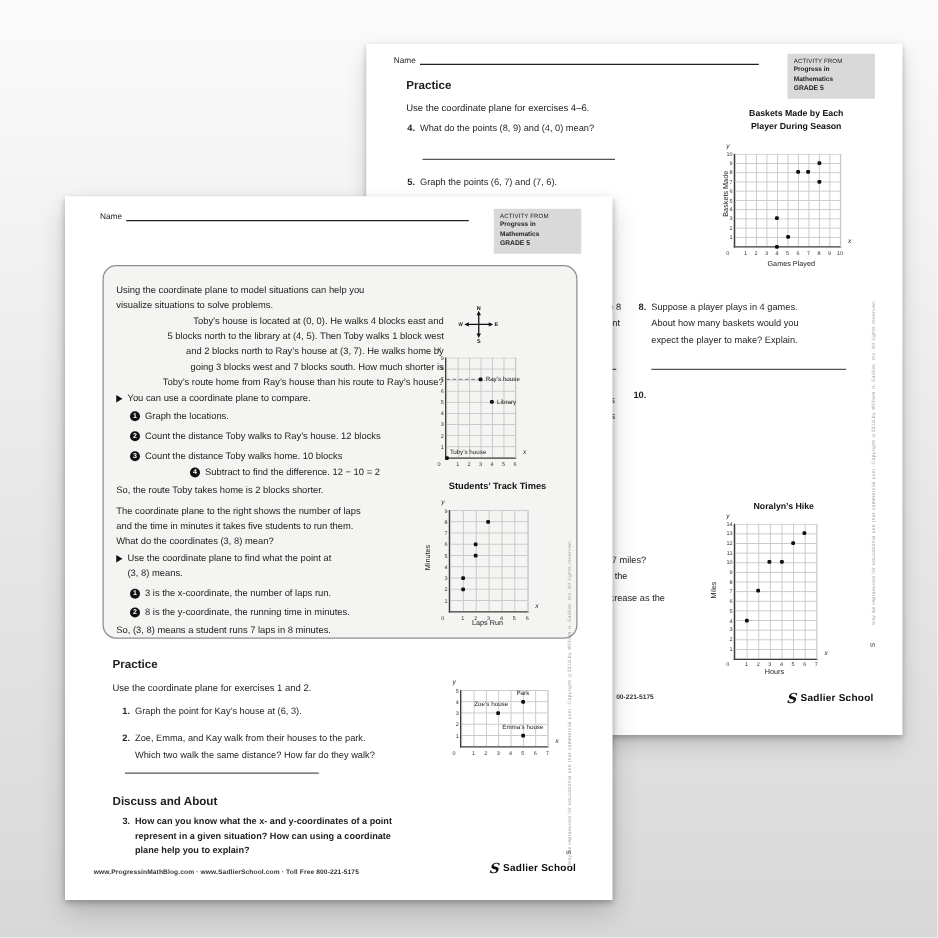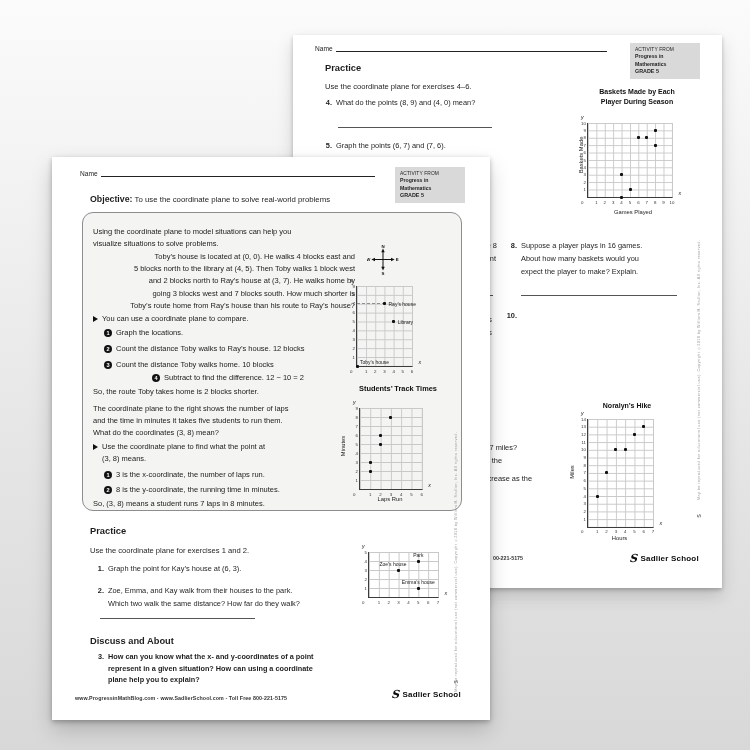--- a/index.html
+++ b/index.html
@@ -137,21 +137,21 @@
         <div class="pt" style="left: 40.5px; bottom: 5.9px;"></div>
         <div class="pt" style="left: 48.9px; bottom: 57.7px;"></div>
         <div class="pt" style="left: 57.3px; bottom: 57.7px;"></div>
         <div class="pt" style="left: 65.7px; bottom: 50.3px;"></div>
         <div class="pt" style="left: 65.7px; bottom: 65.1px;"></div>
       </div>
     <div class="abs axis-hlabel" style="left:298px;top:174px;width:84px;">Games Played</div>
 
     <div class="abs qrow" style="left:204px;top:205px;">
       <span class="qnum" style="width:20px;">8.</span>
-      <span class="qtext body-txt">Suppose a player plays in 16 games.
+      <span class="qtext body-txt">Suppose a player plays in 4 games.
 About how many baskets would you
 expect the player to make? Explain.</span>
     </div>
     <div class="abs ansline" style="left:228px;top:260px;width:156px;"></div>
 
     <div class="abs qrow" style="left:204px;top:275px;">
       <span class="qnum" style="width:20px;">10.</span>
     </div>
 
     <div class="abs chart-title" style="left:274px;top:366px;width:120px;">Noralyn’s Hike</div>
@@ -217,23 +217,20 @@
       <span>Name</span>
       <span class="name-line"></span>
     </div>
 
     <div class="abs badge" style="left:343px;top:10px;width:60px;">
       <div class="b1">ACTIVITY FROM</div>
       <div class="b2">Progress in Mathematics</div>
       <div class="b3">GRADE 5</div>
     </div>
 
-    <div class="abs objective" style="left:38px;top:37px;">
-      <b>Objective:</b><span> To use the coordinate plane to solve real-world problems</span>
-    </div>
 
     <div class="box">
       <div class="blk" style="top:13px;">Using the coordinate plane to model situations can help you
 visualize situations to solve problems.</div>
       <div class="blk" style="top:38px;width:262px;text-align:right;">Toby’s house is located at (0, 0). He walks 4 blocks east and
 5 blocks north to the library at (4, 5). Then Toby walks 1 block west
 and 2 blocks north to Ray’s house at (3, 7). He walks home by
 going 3 blocks west and 7 blocks south. How much shorter is
 Toby’s route home from Ray’s house than his route to Ray’s house?</div>
 

